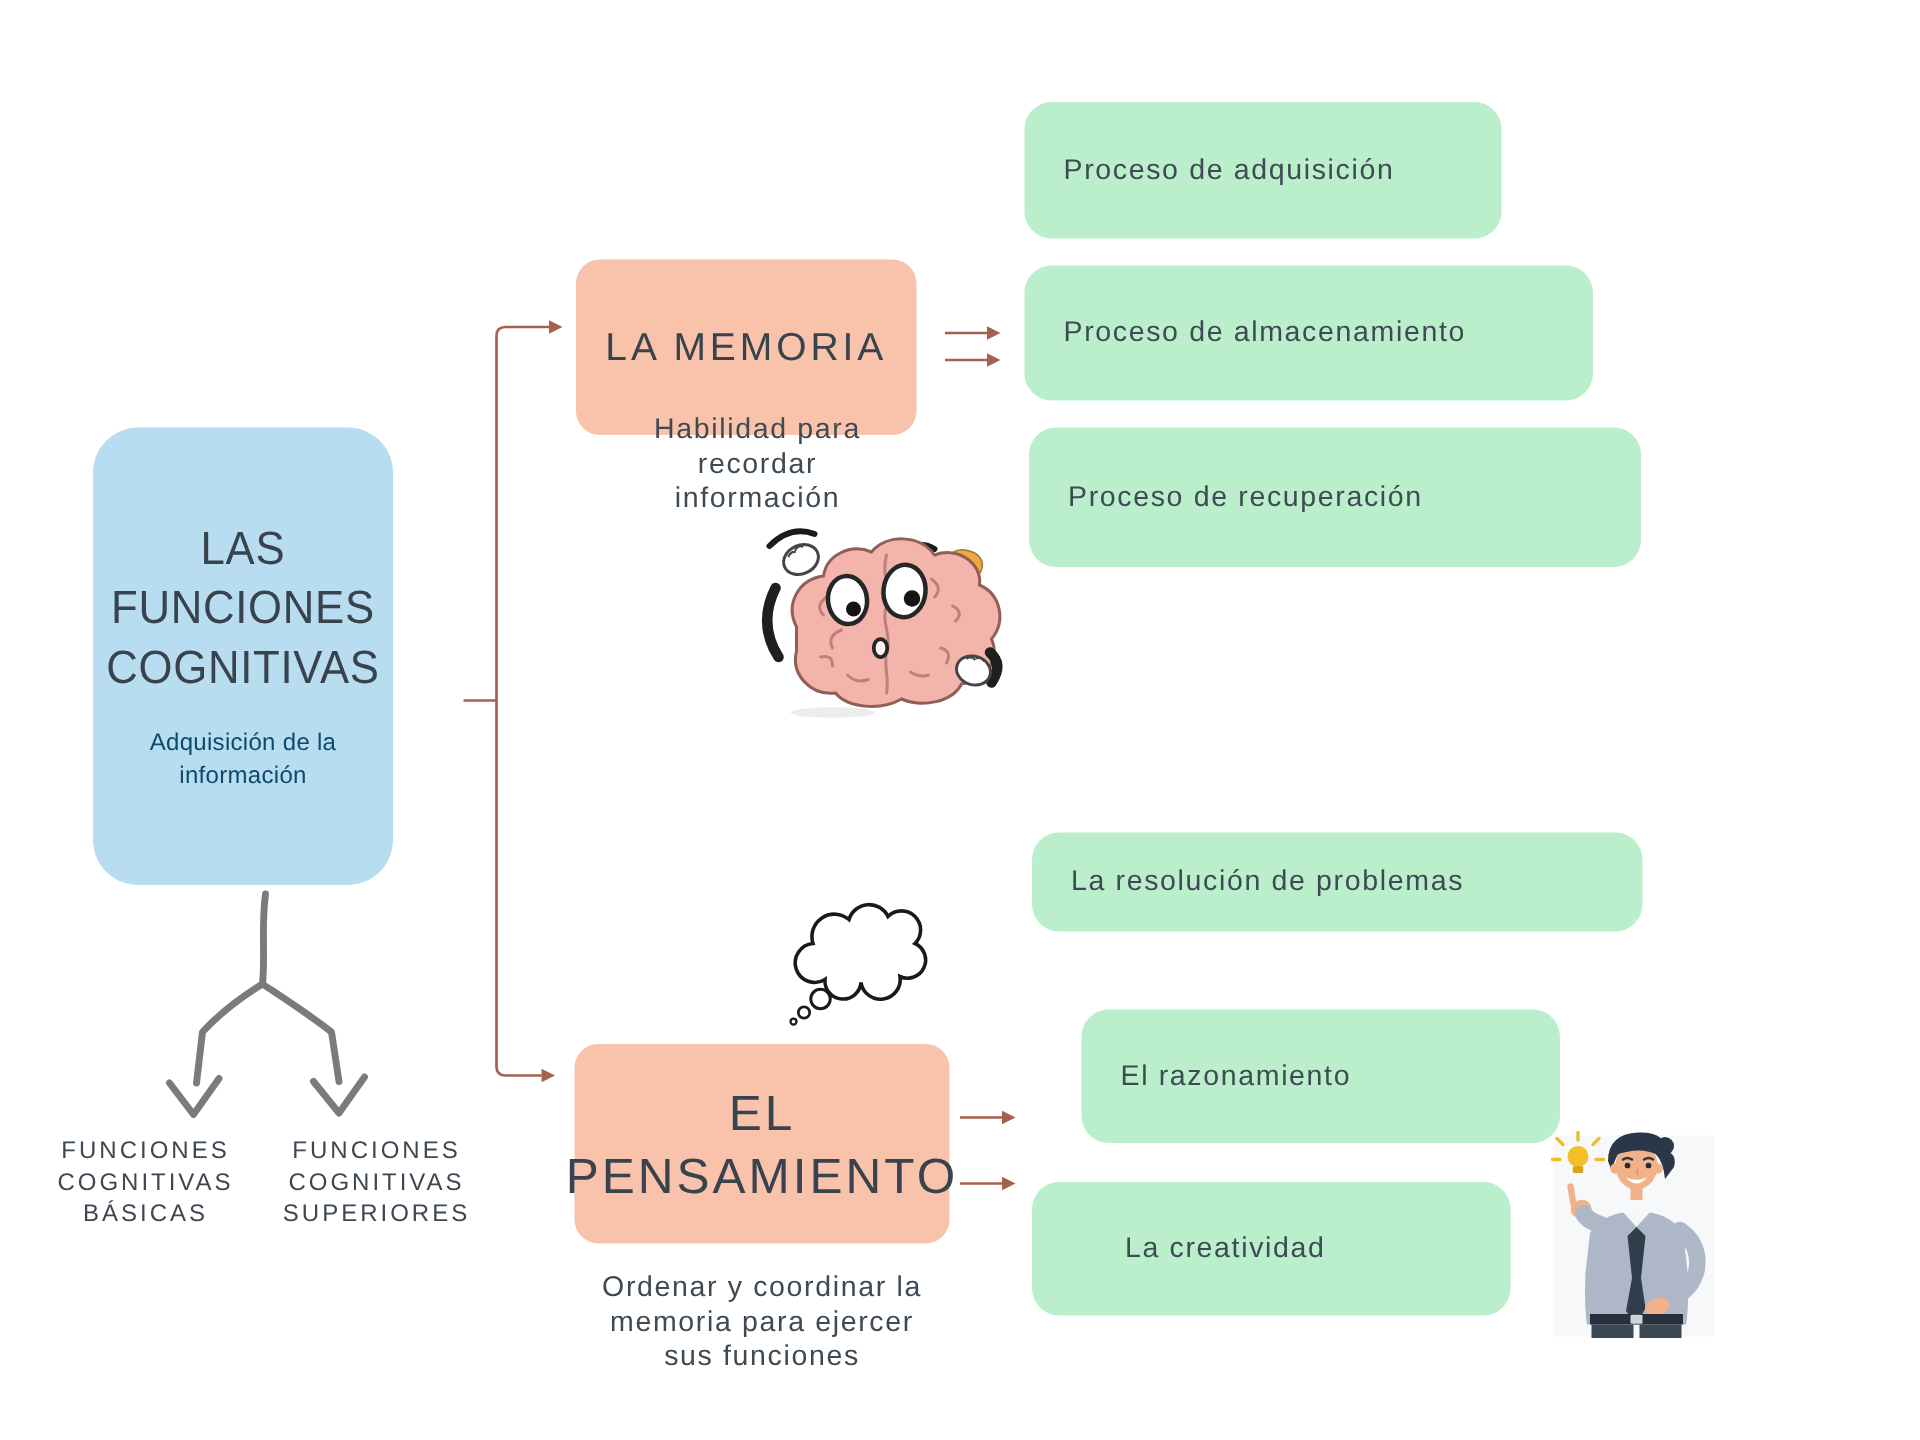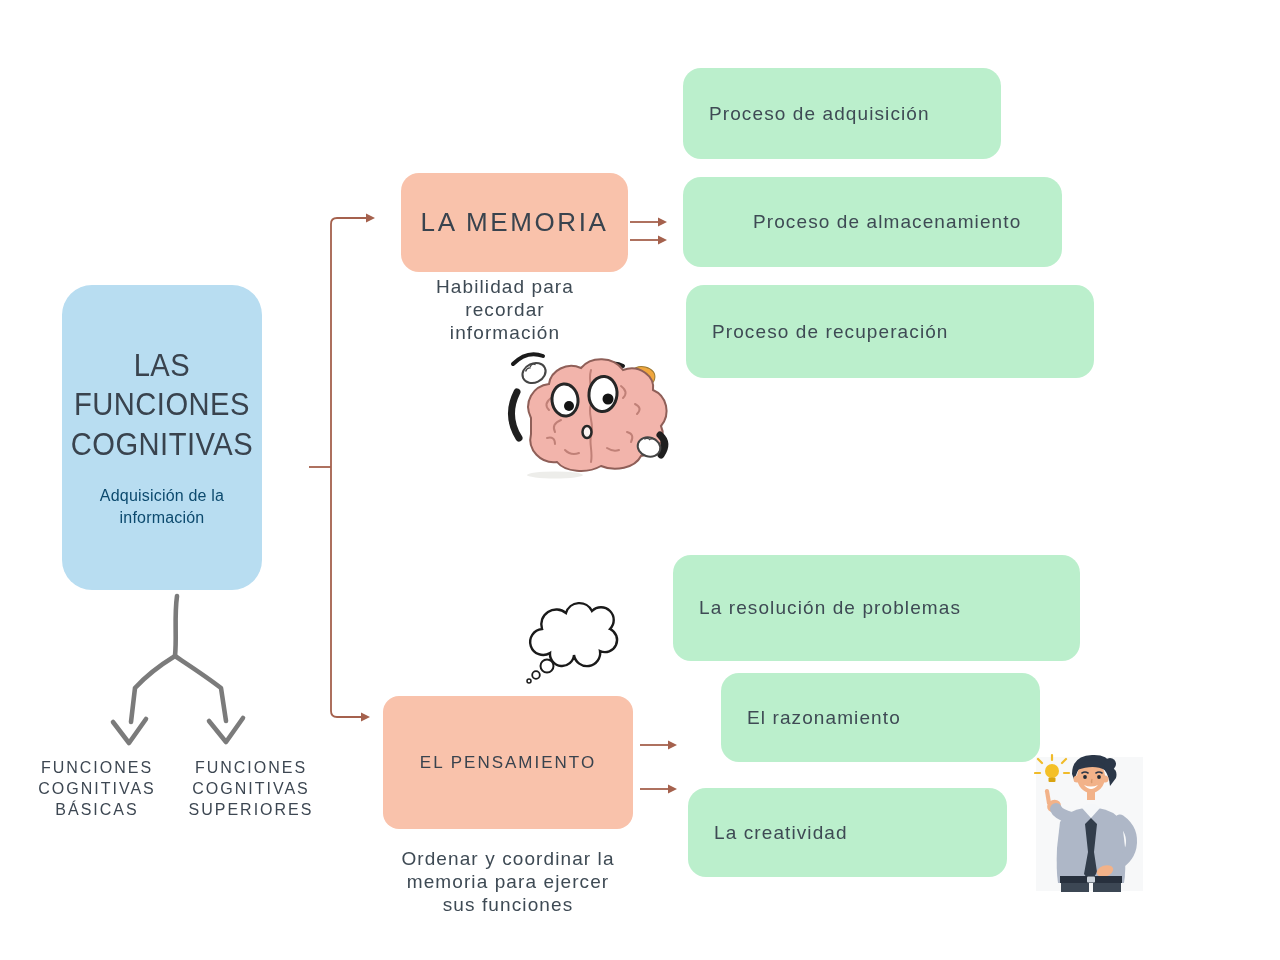--- a/index.html
+++ b/index.html
@@ -71,47 +71,47 @@
   </svg>
 
   <div class="node node-blue" style="left:62px;top:285px;width:200px;height:305px;">
     <div class="root-title">LAS FUNCIONES COGNITIVAS</div>
     <div class="root-subtitle">Adquisición de la información</div>
   </div>
 
   <div class="branch-label" style="left:22px;top:757px;width:150px;">FUNCIONES COGNITIVAS BÁSICAS</div>
   <div class="branch-label" style="left:176px;top:757px;width:150px;">FUNCIONES COGNITIVAS SUPERIORES</div>
 
-  <div class="node node-salmon" style="left:401px;top:173px;width:227px;height:99px;border-radius:18px;">
+  <div class="node node-salmon" style="left:384px;top:173px;width:227px;height:117px;">
     <div class="label">LA MEMORIA</div>
   </div>
   <div class="desc" style="left:410px;top:276px;width:190px;">Habilidad para recordar información</div>
 
   <div class="node node-green" style="left:683px;top:68px;width:318px;height:91px;">
     <div class="label">Proceso de adquisición</div>
   </div>
-  <div class="node node-green" style="left:683px;top:177px;width:379px;height:90px;padding-left:44px;">
+  <div class="node node-green" style="left:683px;top:177px;width:379px;height:90px;">
     <div class="label">Proceso de almacenamiento</div>
   </div>
   <div class="node node-green" style="left:686px;top:285px;width:408px;height:93px;">
     <div class="label">Proceso de recuperación</div>
   </div>
 
   <div class="node node-salmon" style="left:383px;top:696px;width:250px;height:133px;">
-    <div class="label" style="letter-spacing:2px;font-size:17px;">EL PENSAMIENTO</div>
+    <div class="label" style="letter-spacing:2px;font-size:33px;">EL PENSAMIENTO</div>
   </div>
   <div class="desc" style="left:388px;top:848px;width:240px;">Ordenar y coordinar la memoria para ejercer sus funciones</div>
 
-  <div class="node node-green" style="left:673px;top:555px;width:407px;height:106px;">
+  <div class="node node-green" style="left:688px;top:555px;width:407px;height:66px;">
     <div class="label">La resolución de problemas</div>
   </div>
   <div class="node node-green" style="left:688px;top:673px;width:319px;height:89px;margin-left:33px;">
     <div class="label">El razonamiento</div>
   </div>
-  <div class="node node-green" style="left:688px;top:788px;width:319px;height:89px;">
+  <div class="node node-green" style="left:688px;top:788px;width:319px;height:89px;padding-left:36px;">
     <div class="label">La creatividad</div>
   </div>
 
   <svg class="abs" style="left:503px;top:340px;" width="172" height="142" viewBox="0 0 172 142">
     <ellipse cx="52" cy="135" rx="28" ry="3.5" fill="#ededea"></ellipse>
 
     <path d="M 10 24 Q 24 10 40 16" stroke="#1b1b1b" stroke-width="4" fill="none" stroke-linecap="round"></path>
     <path d="M 14 52 Q 2 76 16 98" stroke="#1f1f1f" stroke-width="7" fill="none" stroke-linecap="round"></path>
     <g transform="rotate(-25 31 33)">
       <ellipse cx="31" cy="33" rx="12" ry="9.5" fill="#ffffff" stroke="#454545" stroke-width="2"></ellipse>

